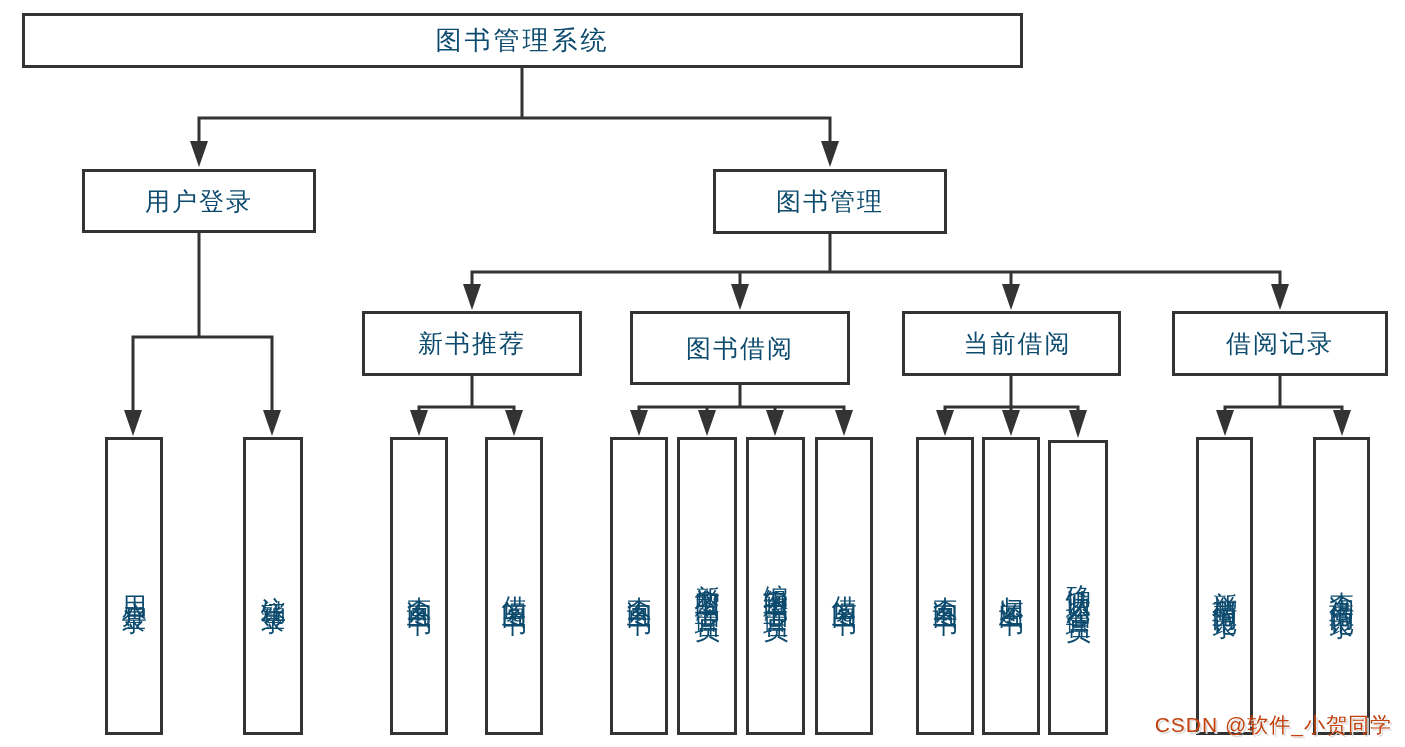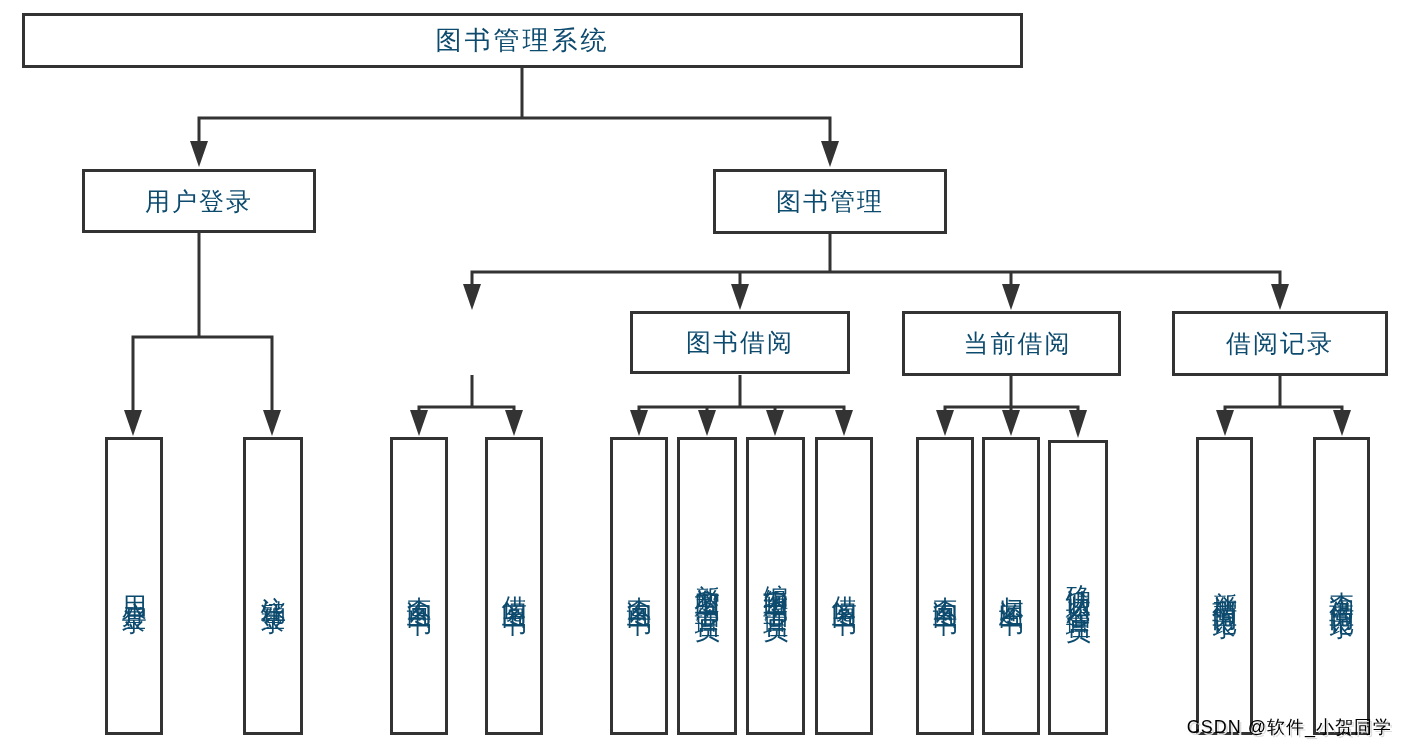--- a/index.html
+++ b/index.html
@@ -46,22 +46,22 @@
     writing-mode: vertical-rl;
     text-orientation: mixed;
     font-size: 25px;
     letter-spacing: 5px;
     line-height: 1.1;
   }
   .watermark {
     position: absolute;
     right: 13px;
     bottom: 8px;
-    font-size: 18px;
-    color: #000000;
+    font-size: 21px;
+    color: #c2410c;
     text-shadow: 2px 2px 0 #dedede;
     letter-spacing: 1px;
     z-index: 3;
     white-space: nowrap;
   }
 </style>
 </head>
 <body>
 
 <div id="canvas">
@@ -111,21 +111,22 @@
       <polygon points="1216,410 1234,410 1225,436"></polygon>
       <polygon points="1333,410 1351,410 1342,436"></polygon>
     </g>
   </svg>
 
   <div class="node hnode rootnode" style="left:22px; top:13px; width:1001px; height:55px;">图书管理系统</div>
 
   <div class="node hnode" style="left:82px; top:169px; width:234px; height:64px;">用户登录</div>
   <div class="node hnode" style="left:713px; top:169px; width:234px; height:65px;">图书管理</div>
 
-  <div class="node hnode" style="left:630px; top:311px; width:220px; height:63px;text-align:center;">图书借阅</div>
+  <div class="node hnode" style="left:362px; top:311px; width:220px; height:65px;">新书推荐</div>
+  <div class="node hnode" style="left:630px; top:311px; width:220px; height:74px;text-align:center;">图书借阅</div>
   <div class="node hnode" style="left:902px; top:311px; width:219px; height:65px;padding-left:12px;">当前借阅</div>
   <div class="node hnode" style="left:1172px; top:311px; width:216px; height:65px;text-align:center;">借阅记录</div>
 
   <div class="node vnode" style="left:105px; top:437px; width:58px; height:298px;">用户登录</div>
   <div class="node vnode" style="left:243px; top:437px; width:60px; height:298px;">注销登录</div>
 
   <div class="node vnode" style="left:390px; top:437px; width:58px; height:298px;">查询图书</div>
   <div class="node vnode" style="left:485px; top:437px; width:58px; height:298px;">借阅图书</div>
 
   <div class="node vnode" style="left:610px; top:437px; width:58px; height:298px;">查询图书</div>

